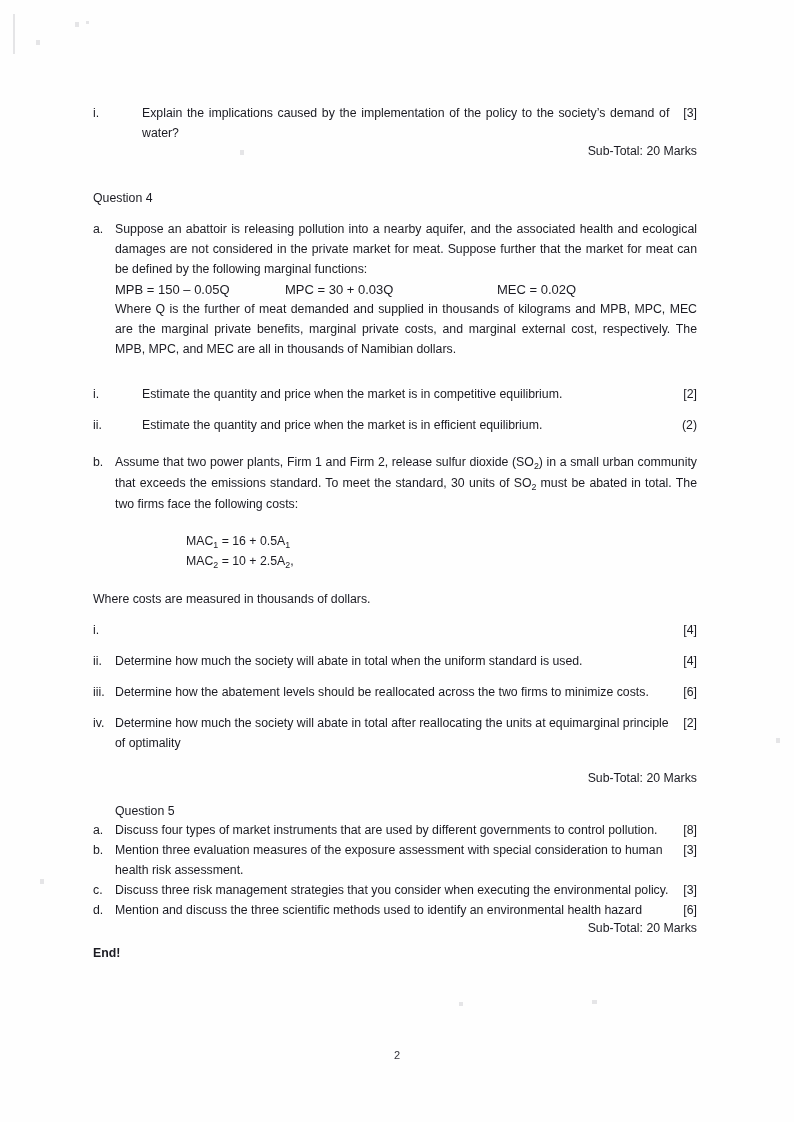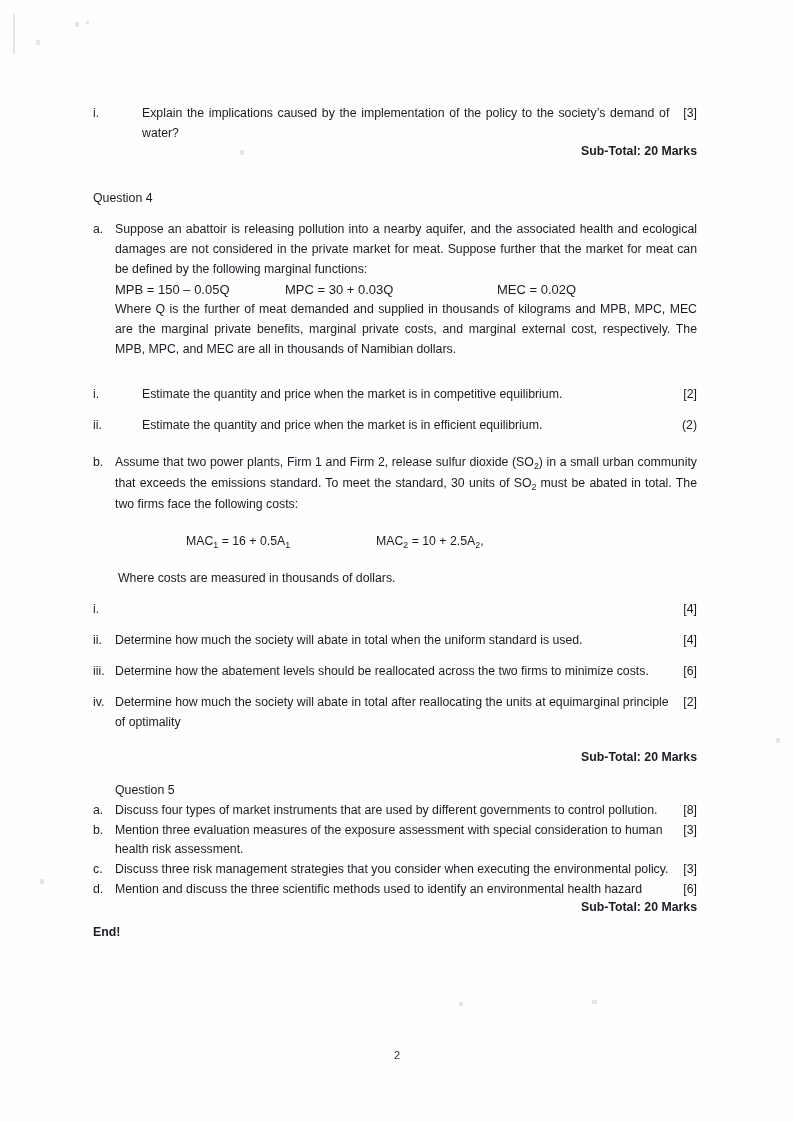--- a/index.html
+++ b/index.html
@@ -54,40 +54,40 @@
     float: right;
     margin-left: 14px;
   }
   .qhead {
     font-weight: normal;
     font-size: 12.3px;
     line-height: 1.62;
   }
   .subtotal {
     text-align: right;
-    font-weight: bold;
+    font-weight: normal;
     font-size: 12.3px;
   }
   .plain {
     font-size: 12.3px;
     line-height: 1.62;
-    margin-left: 25px;
   }
   .formula-row {
     display: flex;
     font-size: 13px;
     line-height: 1.62;
   }
   .eq1 { width: 170px; }
   .eq2 { width: 212px; }
   .mac-row {
     display: flex;
     font-size: 12.3px;
     line-height: 1.62;
     padding-left: 93px;
+    flex-direction: column;
   }
   .mac1 { width: 190px; }
   .centered { text-align: left; font-weight: bold; font-size: 12.3px; }
   .pagenum {
     position: absolute;
     left: 0;
     right: 0;
     top: 1049px;
     text-align: center;
     font-size: 11px;

